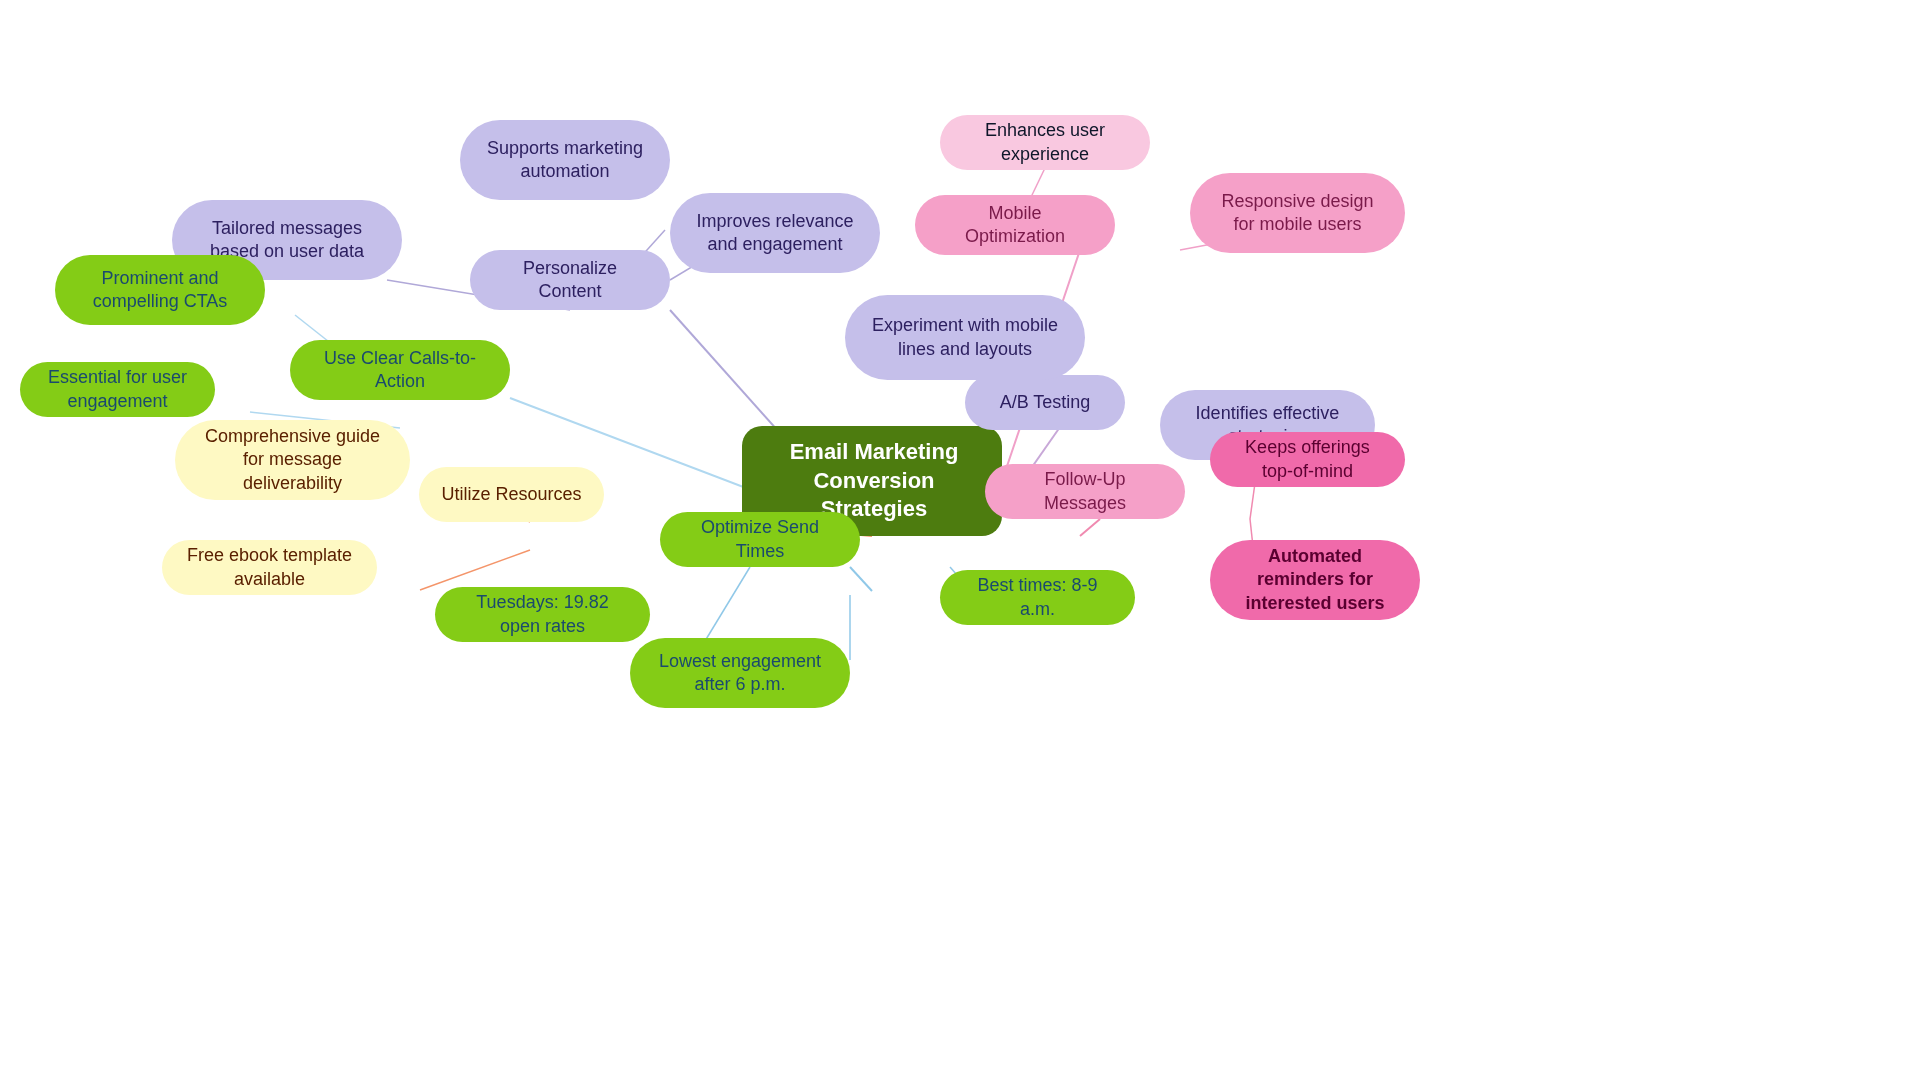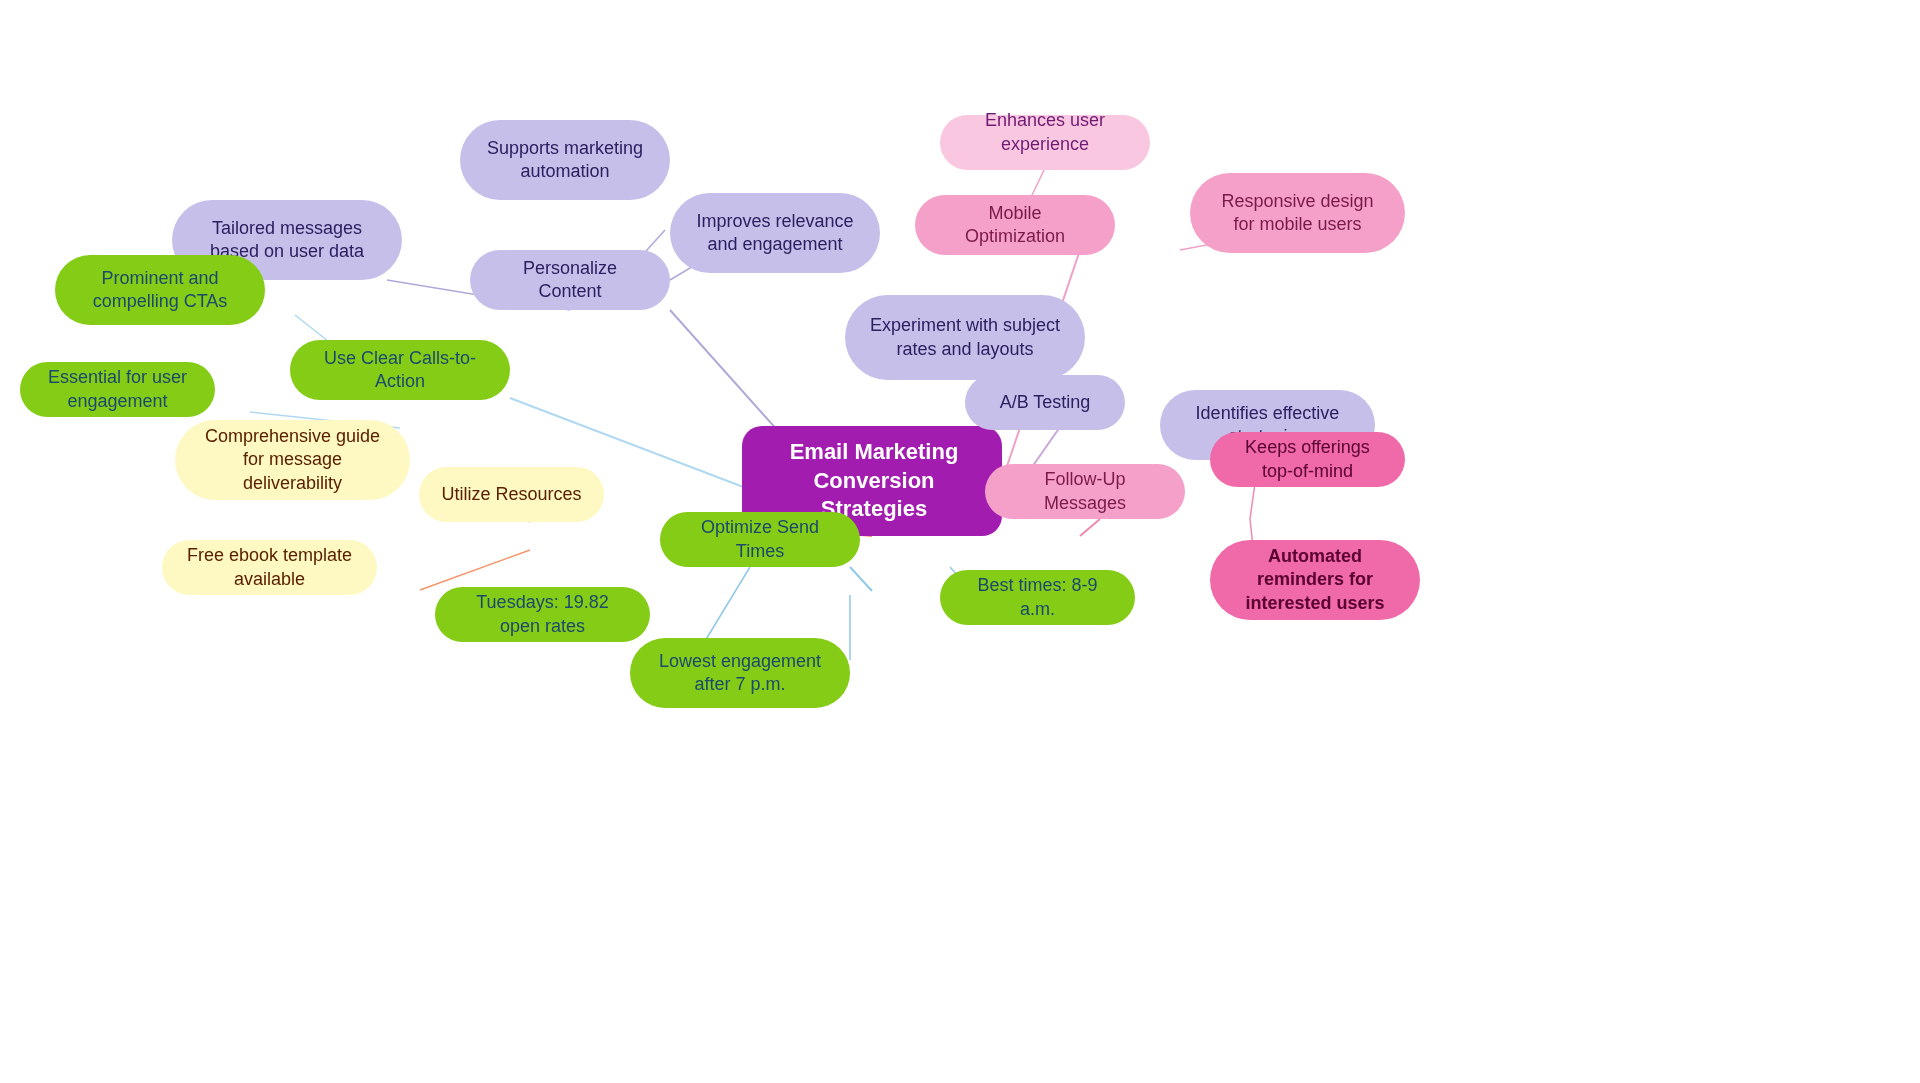--- a/index.html
+++ b/index.html
@@ -26,21 +26,21 @@
       align-items: center;
       justify-content: center;
       text-align: center;
       font-size: 18px;
       font-weight: 500;
       padding: 14px 22px;
       z-index: 1;
       line-height: 1.3;
     }
     .center-node {
-      background: #a21caf;
+      background: #4d7c0f;
       color: #ffffff;
       font-size: 22px;
       font-weight: 600;
       border-radius: 20px;
       width: 260px;
       height: 110px;
       padding-left: 26px;
     }
     .light-purple {
       background: #c5bfea;
@@ -50,22 +50,21 @@
     .light-blue {
       background: #84cc16;
       color: #1a4a6e;
     }
     .pink {
       background: #f5a0c8;
       color: #7a1a4a;
     }
     .light-pink {
       background: #f9c8e0;
-      color: #701a75;
-      align-items: flex-end;
+      color: #0f172a;
     }
     .orange {
       background: #fef9c3;
       color: #5a2000;
     }
     .pink-bright {
       background: #f06aaa;
       color: #5a0030;
     }
   </style>
@@ -152,21 +151,21 @@
 
 <div class="node light-blue" style="left: 20px; top: 362px; width: 195px; height: 55px;">
   <span>Essential for user engagement</span>
 </div>
 
 <div class="node light-purple" style="left: 965px; top: 375px; width: 160px; height: 55px;">
   <span>A/B Testing</span>
 </div>
 
 <div class="node light-purple" style="left: 845px; top: 295px; width: 240px; height: 85px;">
-  <span>Experiment with subject rates and layouts</span>
+  <span>Experiment with mobile lines and layouts</span>
 </div>
 
 <div class="node light-purple" style="left: 1160px; top: 390px; width: 215px; height: 70px;">
   <span>Identifies effective strategies</span>
 </div>
 
 <div class="node pink" style="left: 915px; top: 195px; width: 200px; height: 60px;">
   <span>Mobile Optimization</span>
 </div>
 
@@ -192,21 +191,21 @@
 
 <div class="node light-blue" style="left: 660px; top: 512px; width: 200px; height: 55px;">
   <span>Optimize Send Times</span>
 </div>
 
 <div class="node light-blue" style="left: 435px; top: 587px; width: 215px; height: 55px;">
   <span>Tuesdays: 19.82 open rates</span>
 </div>
 
 <div class="node light-blue" style="left: 630px; top: 638px; width: 220px; height: 70px;">
-  <span>Lowest engagement after 7 p.m.</span>
+  <span>Lowest engagement after 6 p.m.</span>
 </div>
 
 <div class="node light-blue" style="left: 940px; top: 570px; width: 195px; height: 55px;">
   <span>Best times: 8-9 a.m.</span>
 </div>
 
 <div class="node orange" style="left: 419px; top: 467px; width: 185px; height: 55px;">
   <span>Utilize Resources</span>
 </div>
 

